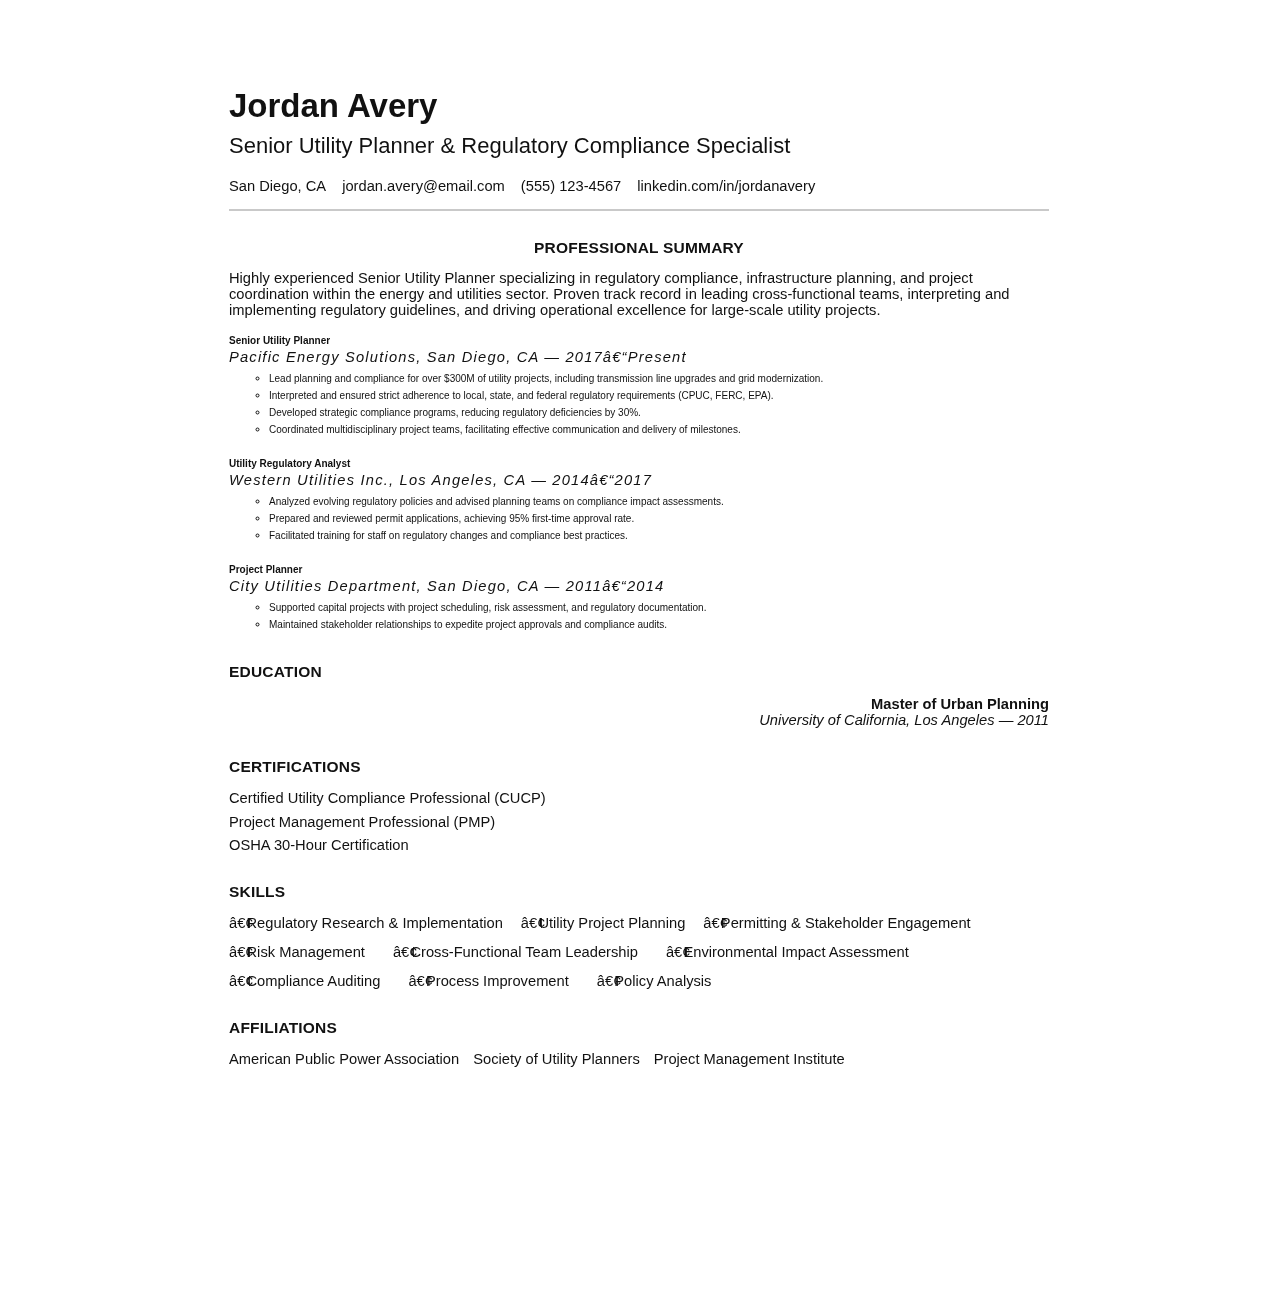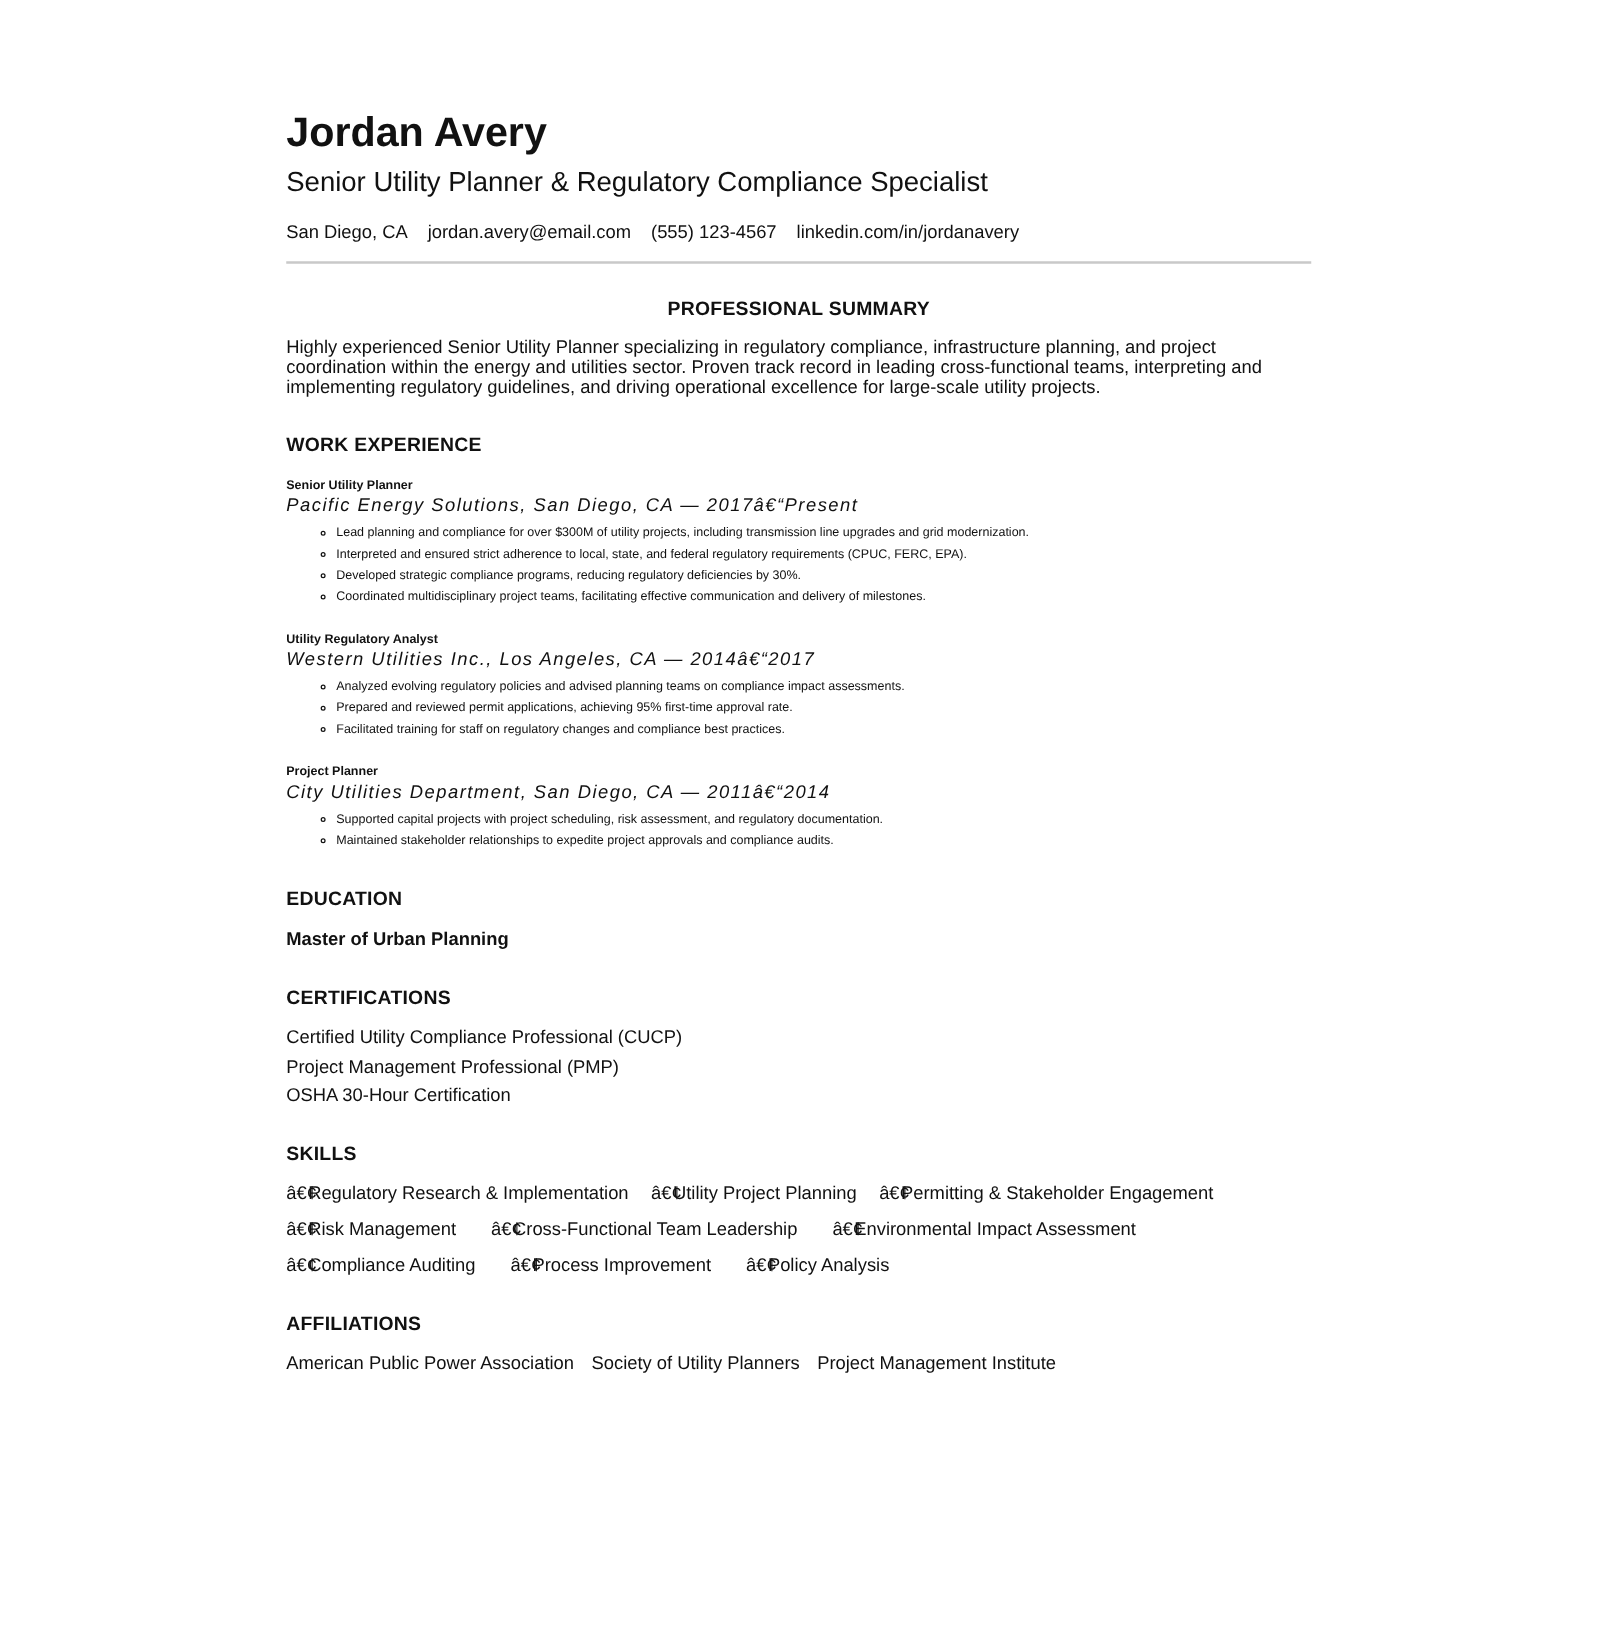--- a/index.html
+++ b/index.html
@@ -74,21 +74,21 @@
     margin: 4px 0 0 0;
     padding-left: 40px;
     list-style-type: circle;
   }
   .job li {
     font-size: 10px;
     line-height: 17px;
   }
 
   
-  .degree { margin-top: 15px; }
+  .degree { margin-top: 15px; text-align: right; }
   .degree + .degree { margin-top: 13px; }
   .degree-title {
     font-size: 14.7px;
     font-weight: 700;
     margin: 0;
     line-height: 16px;
   }
   .degree-meta {
     font-size: 14.7px;
     font-style: italic;
@@ -141,21 +141,20 @@
     </div>
     <hr class="rule">
   </header>
 
   <section class="section-summary">
     <h2 class="section-heading">PROFESSIONAL SUMMARY</h2>
     <p class="summary-text">Highly experienced Senior Utility Planner specializing in regulatory compliance, infrastructure planning, and project coordination within the energy and utilities sector. Proven track record in leading cross-functional teams, interpreting and implementing regulatory guidelines, and driving operational excellence for large-scale utility projects.</p>
   </section>
 
   <section>
-    <h2 class="section-heading">WORK EXPERIENCE</h2>
 
     <div class="job">
       <h3 class="job-title">Senior Utility Planner</h3>
       <div class="job-meta">Pacific Energy Solutions, San Diego, CA — 2017â€“Present</div>
       <ul>
         <li>Lead planning and compliance for over $300M of utility projects, including transmission line upgrades and grid modernization.</li>
         <li>Interpreted and ensured strict adherence to local, state, and federal regulatory requirements (CPUC, FERC, EPA).</li>
         <li>Developed strategic compliance programs, reducing regulatory deficiencies by 30%.</li>
         <li>Coordinated multidisciplinary project teams, facilitating effective communication and delivery of milestones.</li>
       </ul>
@@ -179,20 +178,21 @@
         <li>Maintained stakeholder relationships to expedite project approvals and compliance audits.</li>
       </ul>
     </div>
   </section>
 
   <section>
     <h2 class="section-heading">EDUCATION</h2>
 
     <div class="degree">
       <h3 class="degree-title">Master of Urban Planning</h3>
+      <div class="degree-meta">University of California, Los Angeles — 2011</div>
     </div>
 
   </section>
 
   <section>
     <h2 class="section-heading">CERTIFICATIONS</h2>
     <p class="cert-item">Certified Utility Compliance Professional (CUCP)</p>
     <p class="cert-item">Project Management Professional (PMP)</p>
     <p class="cert-item">OSHA 30-Hour Certification</p>
   </section>

